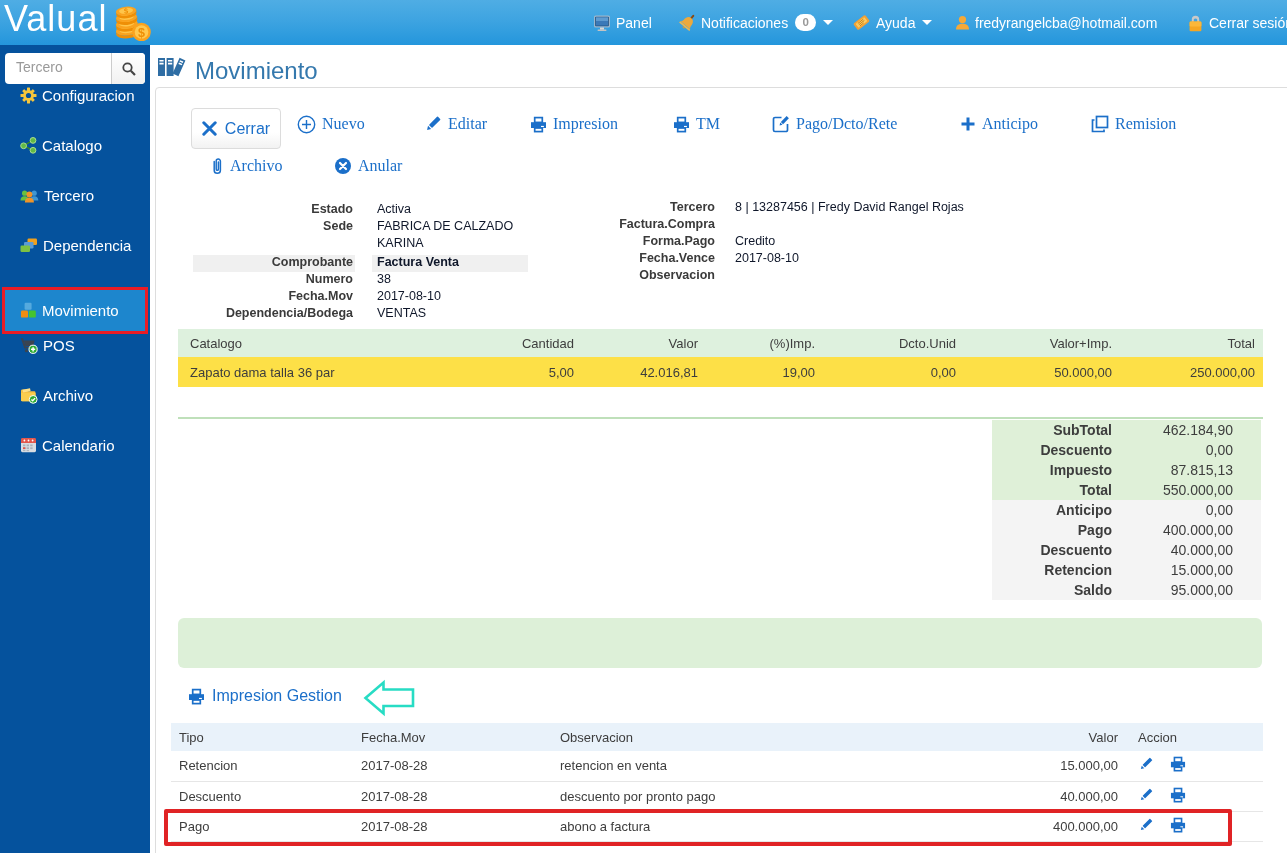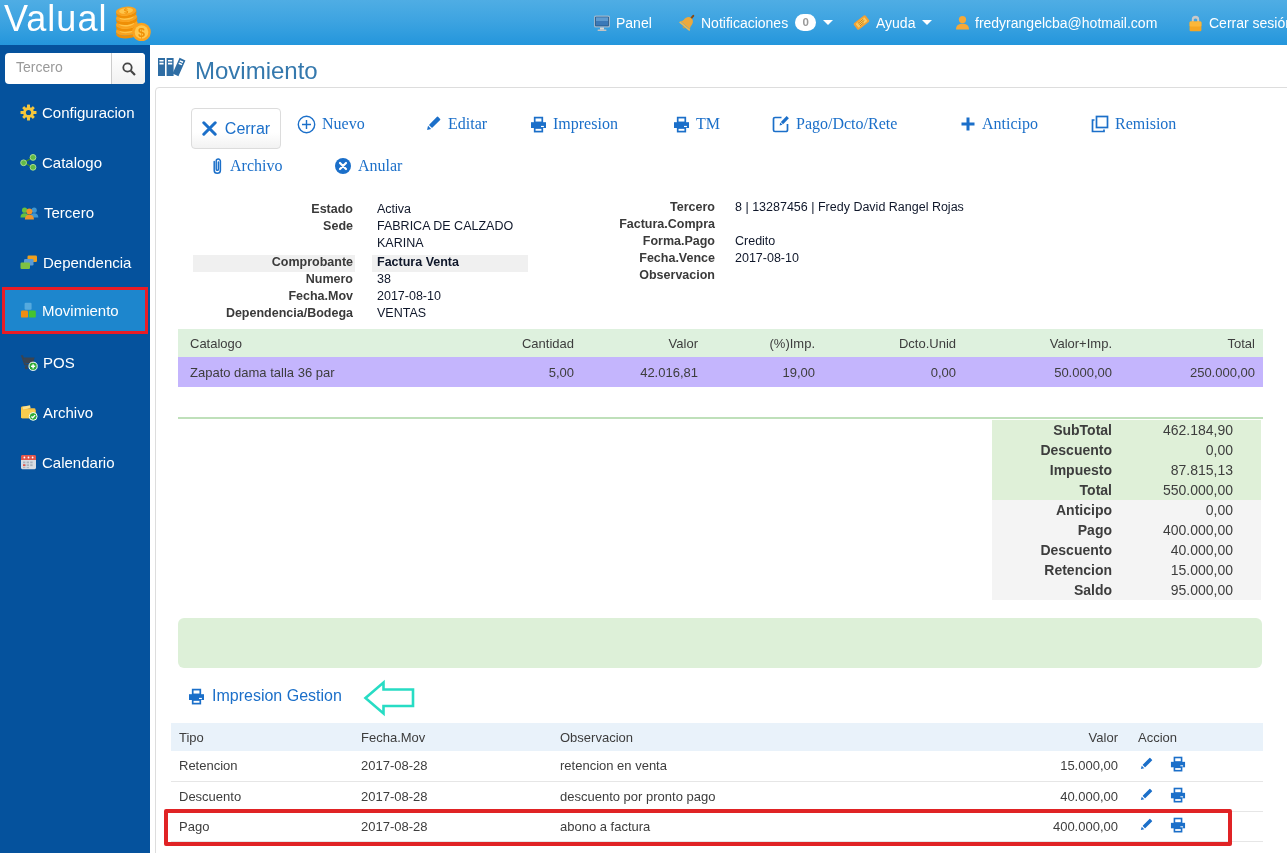--- a/index.html
+++ b/index.html
@@ -16,21 +16,21 @@
   .navitem { position:absolute; top:0; height:45px; display:flex; align-items:center; color:#fff; font-size:14px; }
   .navitem svg { margin-right:5px; }
   .badge0 { display:inline-block; background:#fff; color:#999; border-radius:9px; font-size:11.5px; line-height:17px; min-width:21px; text-align:center; margin-left:7px; font-weight:bold;}
   .caret { display:inline-block; width:0; height:0; border-left:5px solid transparent; border-right:5px solid transparent; border-top:5px solid #fff; margin-left:7px; }
 
   
   #sidebar { position:absolute; left:0; top:45px; width:150px; height:808px; background:#05529d; }
   #searchbox { position:absolute; left:5px; top:8px; width:140px; height:31px; background:#fff; border-radius:4px; display:flex; }
   #searchbox .inp { flex:1; color:#999; font-size:14px; line-height:29px; padding-left:11px; }
   #searchbox .btn { width:34px; border-left:1px solid #ccc; background:linear-gradient(180deg,#fff,#f1f1f1); border-radius:0 4px 4px 0; display:flex; align-items:center; justify-content:center; }
-  .sitem { position:absolute; left:3px; width:144px; height:50px; display:flex; align-items:center; color:#fff; font-size:15px; }
+  .sitem { position:absolute; left:3px; width:144px; height:50px; display:flex; color:#fff; font-size:15px; }
   .sitem svg { margin-left:17px; margin-right:5px; flex:0 0 auto; }
   #active-item { position:absolute; left:2px; top:242px; width:146px; height:47px; background:#1d86cd; border:3px solid #ea1c25; display:flex; align-items:center; color:#fff; font-size:15px; }
   #active-item svg { margin-left:15px; margin-right:5px; }
 
   
   #heading { position:absolute; left:195px; top:57px; color:#3478ad; font-size:24px; }
   #heading-icon { position:absolute; left:157px; top:55px; }
   #panel { position:absolute; left:155px; top:87px; width:1200px; height:900px; border:1px solid #ddd; border-radius:4px; background:#fff; }
 
   
@@ -39,21 +39,21 @@
   .tlink svg { margin-right:6px; }
 
   
   .flabel { position:absolute; font-size:12.5px; font-weight:bold; color:#3a3a3a; text-align:right; height:17px; line-height:17px; }
   .fvalue { position:absolute; font-size:12.5px; color:#0f172a; height:17px; line-height:17px; }
   .stripe { position:absolute; top:255px; height:17px; background:#f0f0f0; }
 
   
   #itable { position:absolute; left:178px; top:329px; width:1085px; border-collapse:collapse; table-layout:fixed; font-size:13px; color:#3d3d3d; }
   #itable th { background:#def1de; font-weight:normal; height:28px; padding:0 8px; }
-  #itable td { background:#c4b5fd; height:30px; padding:0 8px; }
+  #itable td { background:#fde047; height:30px; padding:0 8px; }
   #itable .r { text-align:right; }
   #itable .l { text-align:left; padding-left:12px; }
   #itable-border { position:absolute; left:178px; top:417px; width:1085px; height:2px; background:#bfe0ba; }
 
   
   #summary { position:absolute; left:992px; top:420px; width:269px; font-size:14px; color:#3d3d3d; }
   .srow { display:flex; height:20px; line-height:20px; }
   .srow .sl { width:128px; text-align:right; font-weight:bold; padding-right:8px; }
   .srow .sv { flex:1; text-align:right; padding-right:28px; }
   .sgreen { background:#dff0d8; }

